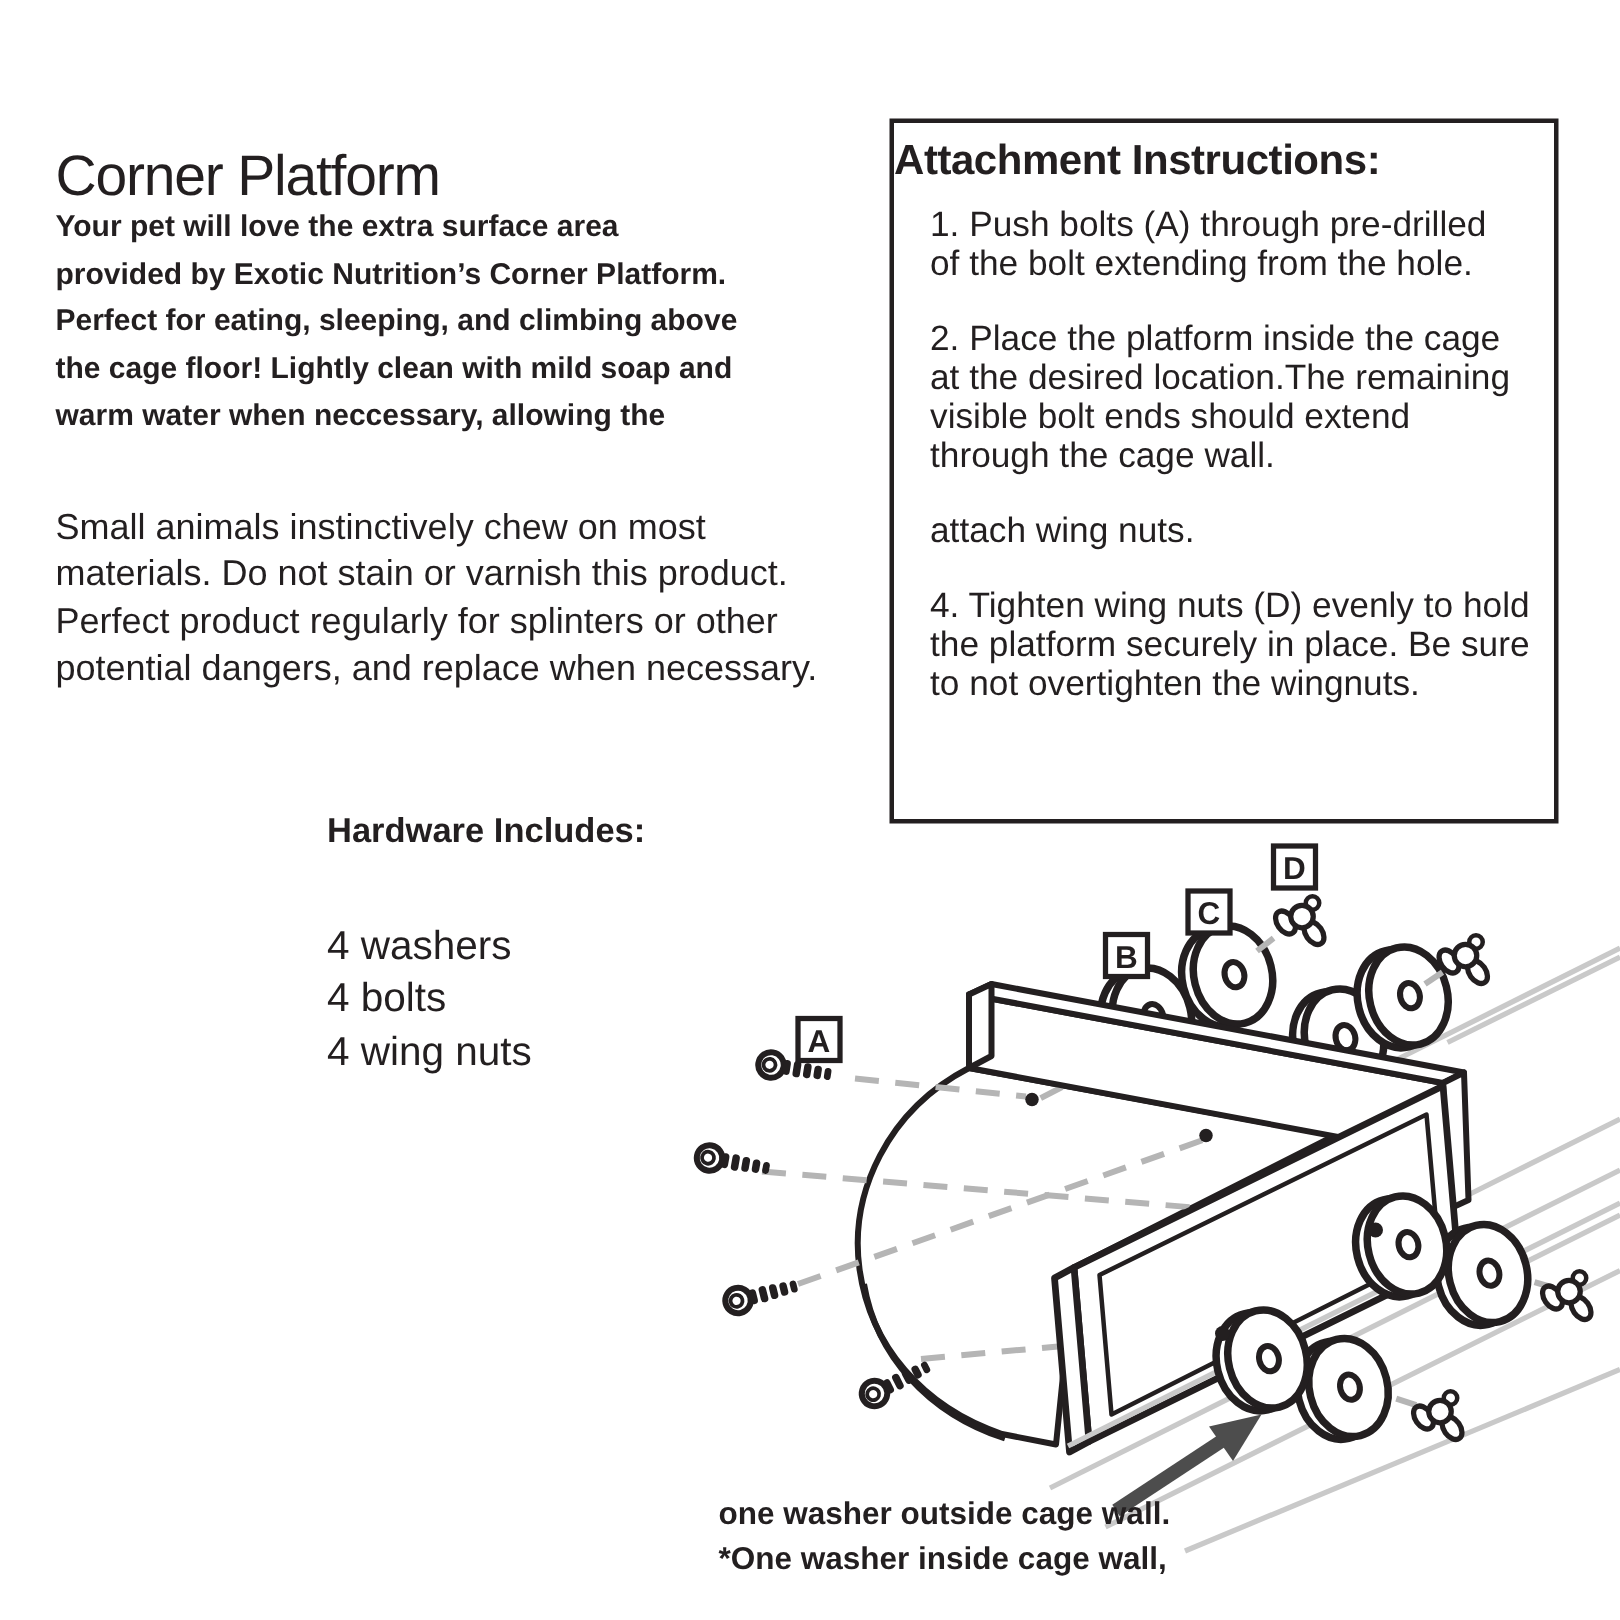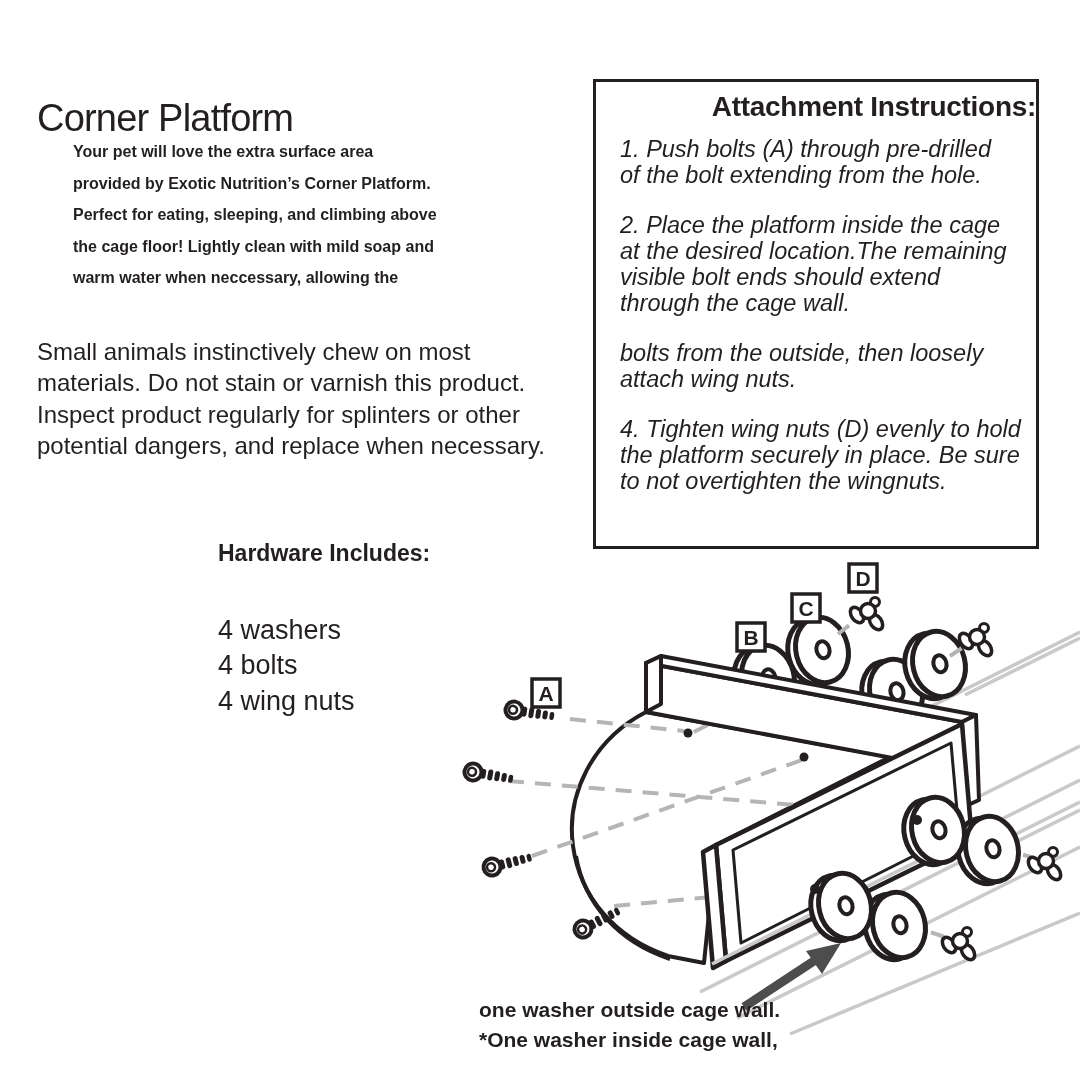--- a/index.html
+++ b/index.html
@@ -5,52 +5,52 @@
   html,body{margin:0;padding:0;}
   body{
     width:1080px;height:1080px;position:relative;overflow:hidden;
     background:#ffffff;color:#231f20;
     font-family:"Liberation Sans","DejaVu Sans",sans-serif;
   }
   .abs{position:absolute;}
   .page-title{
     left:37px;top:72px;font-size:38px;font-weight:400;letter-spacing:-0.8px;
   }
-  .intro{left:37px;top:136px;font-size:16px;font-weight:700;line-height:31.6px;white-space:nowrap;margin-left:36px;}
+  .intro{left:37px;top:136px;font-size:20px;font-weight:700;line-height:31.6px;white-space:nowrap;}
   .care{left:37px;top:336px;font-size:24px;font-weight:400;line-height:31.4px;white-space:nowrap;}
   .hw-heading{left:218px;top:540px;font-size:23px;font-weight:700;}
   .hw-items{left:218px;top:578px;font-size:27px;font-weight:400;line-height:35.4px;white-space:nowrap;margin-top:35px;}
   .instr-box{
     left:593px;top:79px;width:446px;height:470px;
     border:3.5px solid #231f20;box-sizing:border-box;background:#ffffff;
   }
-  .instr-title{text-align:right;margin-top:9px;font-size:28px;font-weight:700;letter-spacing:-0.3px;}
+  .instr-title{text-align:left;margin-top:9px;font-size:28px;font-weight:700;letter-spacing:-0.3px;}
   .steps{margin:13px 8px 0 24px;font-size:23.5px;line-height:26px;}
   .step{margin-bottom:24px;}
-  .step div{white-space:nowrap;font-style:italic;}
+  .step div{white-space:nowrap;}
   .footnote{left:479px;top:995px;font-size:21px;font-weight:700;line-height:30px;white-space:nowrap;}
   svg text{font-family:"Liberation Sans","DejaVu Sans",sans-serif;font-weight:700;}
 </style>
 </head>
 <body>
 
 <h1 class="abs page-title">Corner Platform</h1>
 
 <div class="abs intro">
   <div>Your pet will love the extra surface area</div>
   <div>provided by Exotic Nutrition’s Corner Platform.</div>
   <div>Perfect for eating, sleeping, and climbing above</div>
   <div>the cage floor! Lightly clean with mild soap and</div>
   <div>warm water when neccessary, allowing the</div>
 </div>
 
 <div class="abs care">
   <div>Small animals instinctively chew on most</div>
   <div>materials. Do not stain or varnish this product.</div>
-  <div>Inspect product regularly for splinters or other</div>
+  <div>Perfect product regularly for splinters or other</div>
   <div>potential dangers, and replace when necessary.</div>
 </div>
 
 <div class="abs hw-heading">Hardware Includes:</div>
 <div class="abs hw-items">
   <div>4 washers</div>
   <div>4 bolts</div>
   <div>4 wing nuts</div>
 </div>
 
@@ -61,21 +61,20 @@
       <div>1. Push bolts (A) through pre-drilled</div>
       <div>of the bolt extending from the hole.</div>
     </div>
     <div class="step">
       <div>2. Place the platform inside the cage</div>
       <div>at the desired location.The remaining</div>
       <div>visible bolt ends should extend</div>
       <div>through the cage wall.</div>
     </div>
     <div class="step">
-      <div>bolts from the outside, then loosely</div>
       <div>attach wing nuts.</div>
     </div>
     <div class="step">
       <div>4. Tighten wing nuts (D) evenly to hold</div>
       <div>the platform securely in place. Be sure</div>
       <div>to not overtighten the wingnuts.</div>
     </div>
   </div>
 </div>
 

